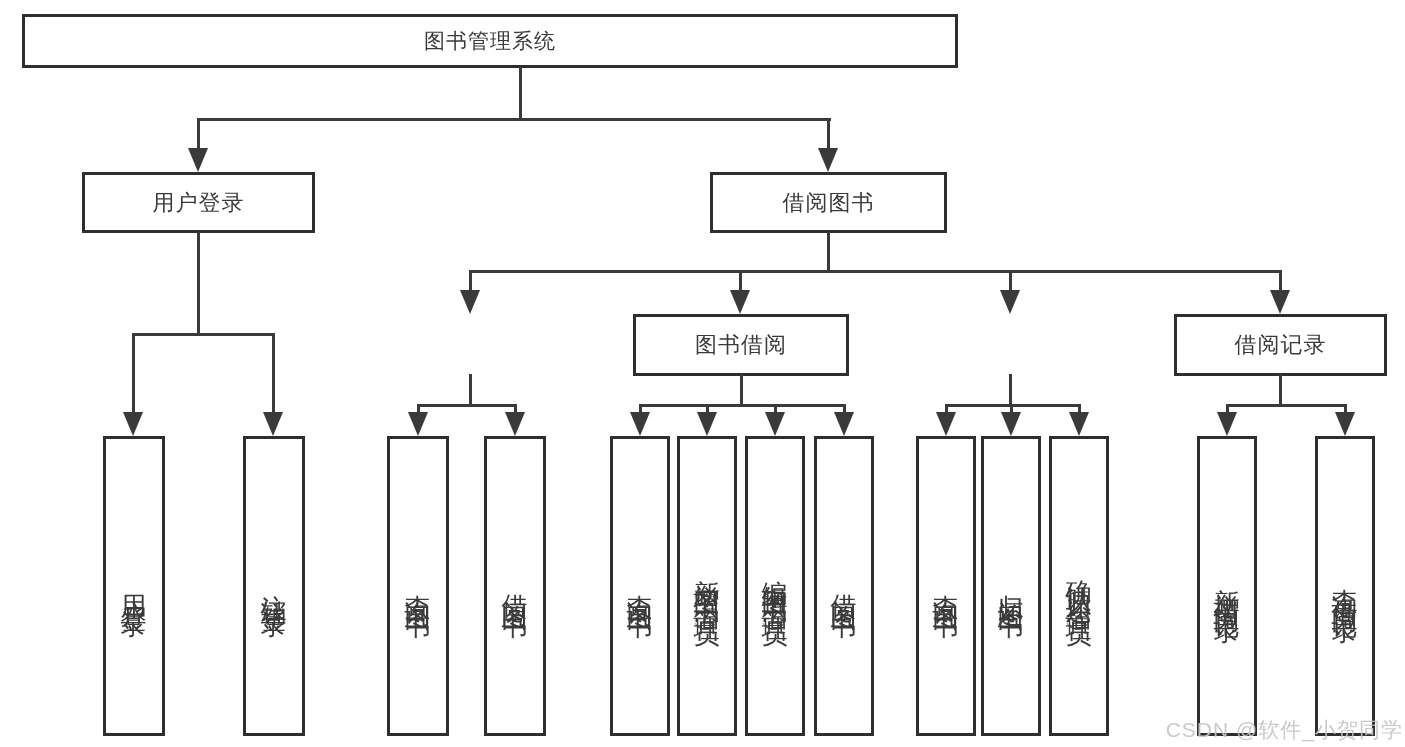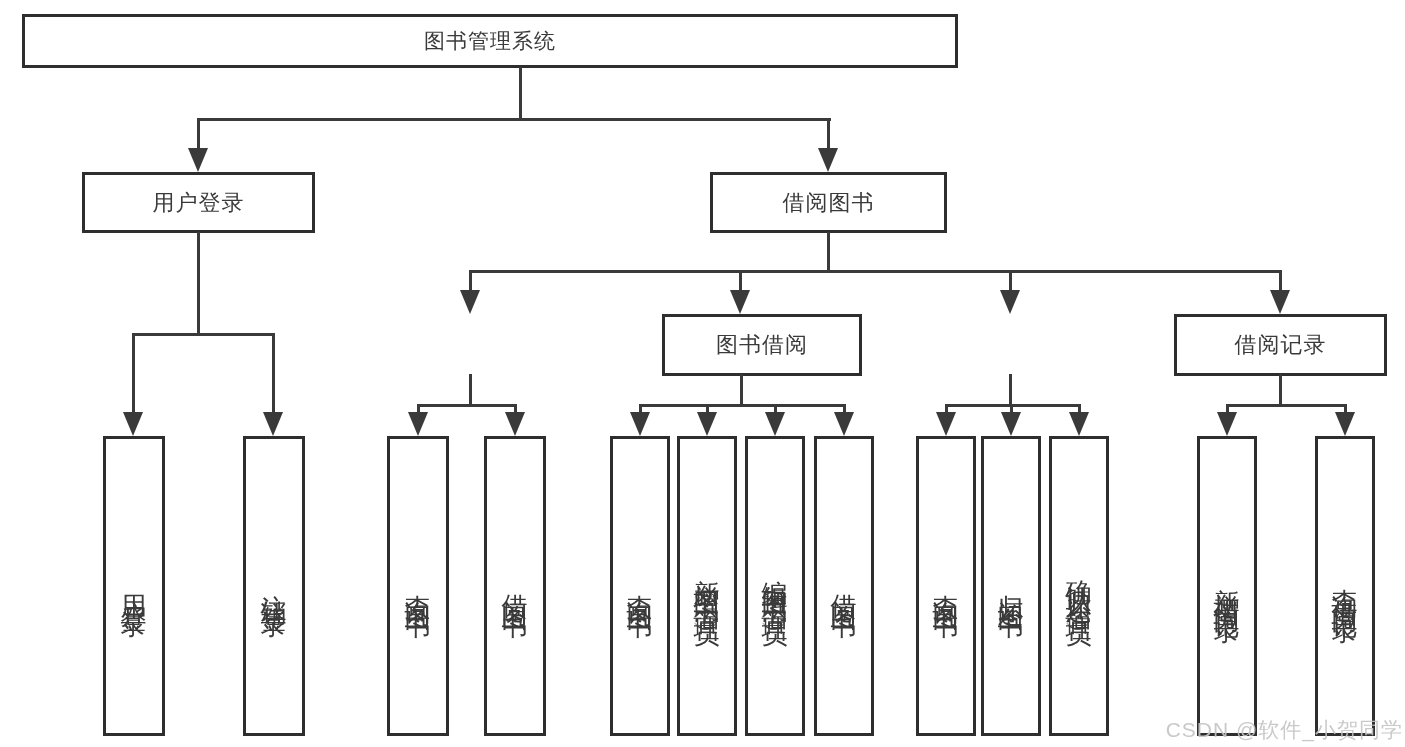--- a/index.html
+++ b/index.html
@@ -58,21 +58,21 @@
 
   <div class="box hnode" style="left:82px;top:172px;width:233px;height:61px;">
     <span>用户登录</span>
   </div>
 
   <div class="box hnode" style="left:710px;top:172px;width:237px;height:61px;">
     <span>借阅图书</span>
   </div>
 
 
-  <div class="box hnode" style="left:633px;top:314px;width:200px;height:62px;margin-left:29px;">
+  <div class="box hnode" style="left:633px;top:314px;width:216px;height:62px;">
     <span>图书借阅</span>
   </div>
 
 
   <div class="box hnode" style="left:1174px;top:314px;width:213px;height:62px;">
     <span>借阅记录</span>
   </div>
 
   <div class="box leaf" style="left:103px;top:436px;width:62px;height:300px;">
     <span class="vtext">用户登录</span>

